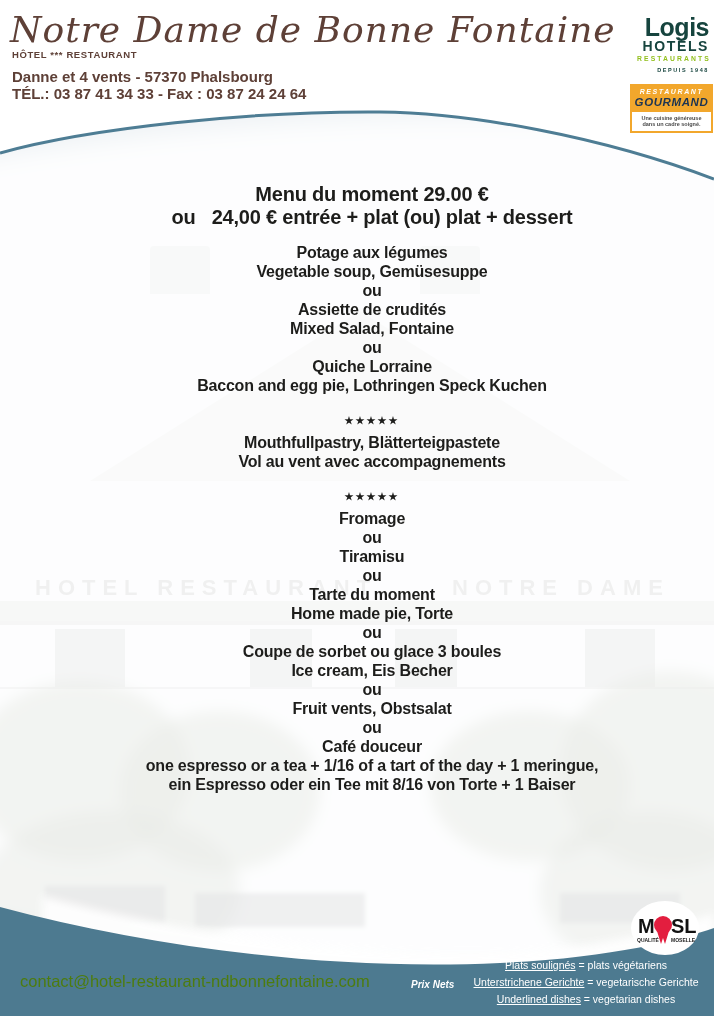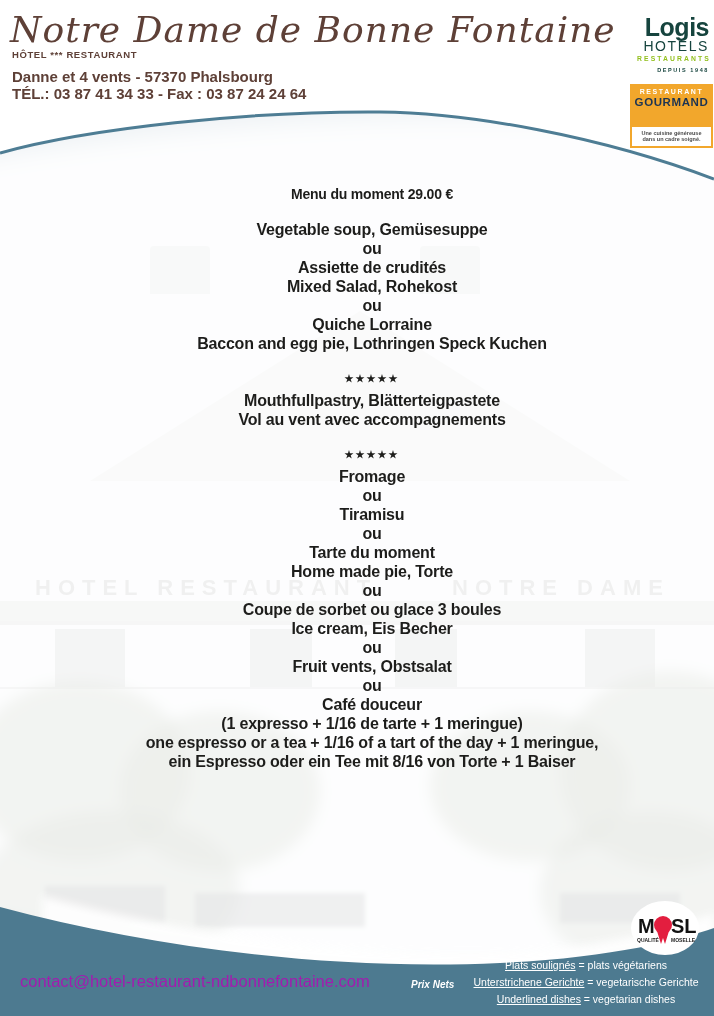--- a/index.html
+++ b/index.html
@@ -31,41 +31,41 @@
   .header{position:absolute;left:10px;top:8px;z-index:5;color:#5e4037;}
   .h-title{font-family:"DejaVu Serif","Liberation Serif",serif;font-style:italic;font-weight:500;
            font-size:36px;line-height:44px;letter-spacing:1px;white-space:nowrap;}
   .h-sub{font-size:9.5px;font-weight:bold;letter-spacing:.6px;margin:-3px 0 0 2px;}
   .h-addr{font-size:15px;font-weight:bold;margin:9px 0 0 2px;line-height:16px;}
   .h-tel{font-size:15px;font-weight:bold;margin:1px 0 0 2px;line-height:16px;}
 
   
   .logis{position:absolute;left:637px;top:15px;width:72px;text-align:right;z-index:5;}
   .lg-word{font-size:25px;font-weight:800;color:#16443e;line-height:24px;letter-spacing:-.5px;}
-  .lg-hotels{font-size:14px;font-weight:400;color:#16443e;letter-spacing:1.6px;line-height:15px;}
+  .lg-hotels{font-size:14px;font-weight:700;color:#16443e;letter-spacing:1.6px;line-height:15px;}
   .lg-rest{font-size:6.8px;font-weight:700;color:#93c01f;letter-spacing:2.1px;line-height:10px;}
   .lg-depuis{font-size:5.5px;font-weight:700;color:#16443e;letter-spacing:1.6px;margin-top:3px;}
 
   
   .gourmand{position:absolute;left:630px;top:84px;width:79px;border:2px solid #f2a72c;background:#fff;
             text-align:center;z-index:5;}
-  .g-top{background:#f2a72c;padding:2px 0 19px;}
+  .g-top{background:#f2a72c;padding:2px 0 4px;font-style:italic;}
   .g-rest{font-size:7px;color:#fff;font-weight:700;letter-spacing:1.6px;line-height:8px;}
   .g-gour{font-size:11.5px;color:#1c3453;font-weight:800;letter-spacing:.6px;line-height:12px;}
   .g-tag{font-size:5.5px;color:#4a4a4a;font-weight:700;padding:3px 4px 4px;line-height:6px;}
 
   
   .menu{position:absolute;left:30px;top:183px;width:684px;text-align:center;color:#1d1d1b;z-index:5;}
-  .menu-title{font-size:14px;font-weight:700;line-height:23px;letter-spacing:-.2px;}
+  .menu-title{font-size:20px;font-weight:700;line-height:23px;letter-spacing:-.2px;}
   .menu-lines{margin-top:14px;}
   .menu-line{font-size:16px;font-weight:700;line-height:19px;letter-spacing:-.2px;}
   .stars{font-size:10px;line-height:12px;margin-top:20px;margin-bottom:6px;letter-spacing:2px;}
 
   
-  .f-email{position:absolute;left:20px;top:972px;font-size:16.5px;color:#a21caf;z-index:5;}
+  .f-email{position:absolute;left:20px;top:972px;font-size:16.5px;color:#4d7c0f;z-index:5;}
   .f-prix{position:absolute;left:411px;top:979px;font-size:10px;font-weight:700;font-style:italic;color:#fff;z-index:5;}
   .f-legend{position:absolute;left:462px;top:957px;width:248px;text-align:center;font-size:10.5px;
             color:#fff;line-height:17px;z-index:5;}
   .f-legend .u{text-decoration:underline;}
   .mosl{position:absolute;left:630px;top:900px;z-index:6;}
 </style>
 </head>
 <body>
 
 <div class="page">
@@ -128,46 +128,47 @@
   <div class="gourmand">
     <div class="g-top">
       <div class="g-rest">RESTAURANT</div>
       <div class="g-gour">GOURMAND</div>
     </div>
     <div class="g-tag">Une cuisine généreuse dans un cadre soigné.</div>
   </div>
 
   <div class="menu">
     <div class="menu-title">Menu du moment 29.00 €</div>
+    <div class="menu-title">ou&nbsp;&nbsp; 24,00 € entrée + plat (ou) plat + dessert</div>
     <div class="menu-lines" id="menu-lines">
+        <div class="menu-line">Potage aux légumes</div>
         <div class="menu-line">Vegetable soup, Gemüsesuppe</div>
         <div class="menu-line">ou</div>
         <div class="menu-line">Assiette de crudités</div>
-        <div class="menu-line">Mixed Salad, Rohekost</div>
+        <div class="menu-line">Mixed Salad, Fontaine</div>
         <div class="menu-line">ou</div>
         <div class="menu-line">Quiche Lorraine</div>
         <div class="menu-line">Baccon and egg pie, Lothringen Speck Kuchen</div>
         <div class="menu-line stars">★★★★★</div>
         <div class="menu-line">Mouthfullpastry, Blätterteigpastete</div>
         <div class="menu-line">Vol au vent avec accompagnements</div>
         <div class="menu-line stars">★★★★★</div>
         <div class="menu-line">Fromage</div>
         <div class="menu-line">ou</div>
         <div class="menu-line">Tiramisu</div>
         <div class="menu-line">ou</div>
         <div class="menu-line">Tarte du moment</div>
         <div class="menu-line">Home made pie, Torte</div>
         <div class="menu-line">ou</div>
         <div class="menu-line">Coupe de sorbet ou glace 3 boules</div>
         <div class="menu-line">Ice cream, Eis Becher</div>
         <div class="menu-line">ou</div>
         <div class="menu-line">Fruit vents, Obstsalat</div>
         <div class="menu-line">ou</div>
         <div class="menu-line">Café douceur</div>
-        <div class="menu-line">(1 expresso + 1/16 de tarte + 1 meringue)</div>
         <div class="menu-line">one espresso or a tea + 1/16 of a tart of the day + 1 meringue,</div>
         <div class="menu-line">ein Espresso oder ein Tee mit 8/16 von Torte + 1 Baiser</div>
       </div>
   </div>
 
   <div class="f-email">contact@hotel-restaurant-ndbonnefontaine.com</div>
   <div class="f-prix">Prix Nets</div>
   <div class="f-legend" id="footer-legend">
       <div><span class="u">Plats soulignés</span><span> = plats végétariens</span></div>
       <div><span class="u">Unterstrichene Gerichte</span><span> = vegetarische Gerichte</span></div>

